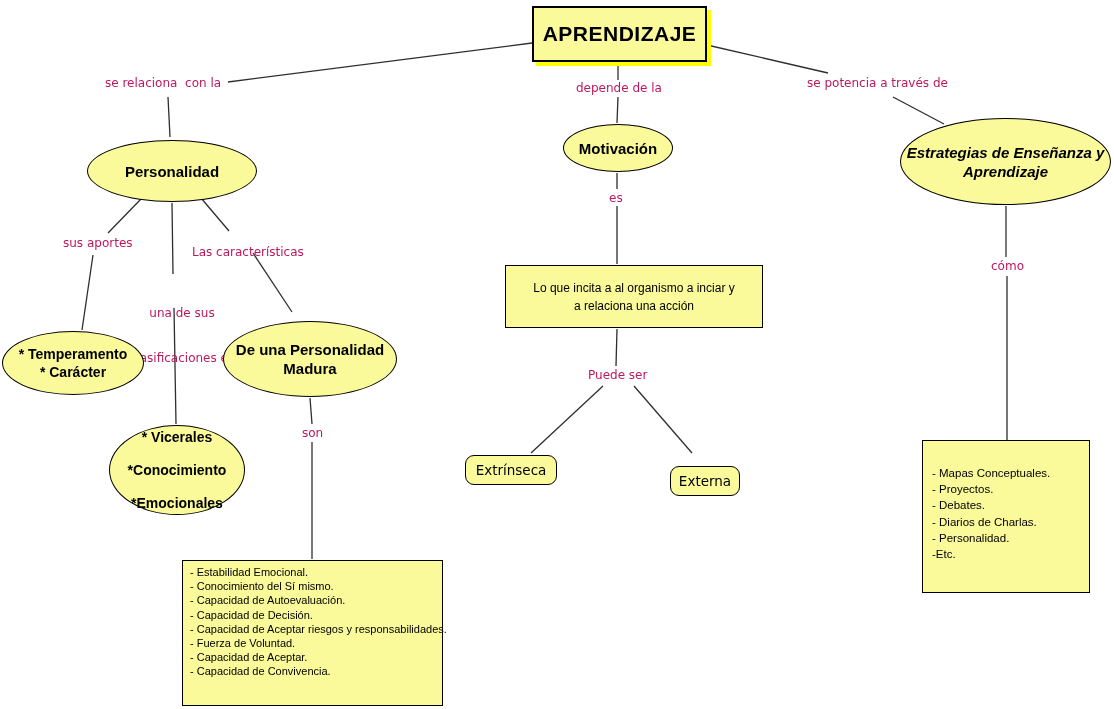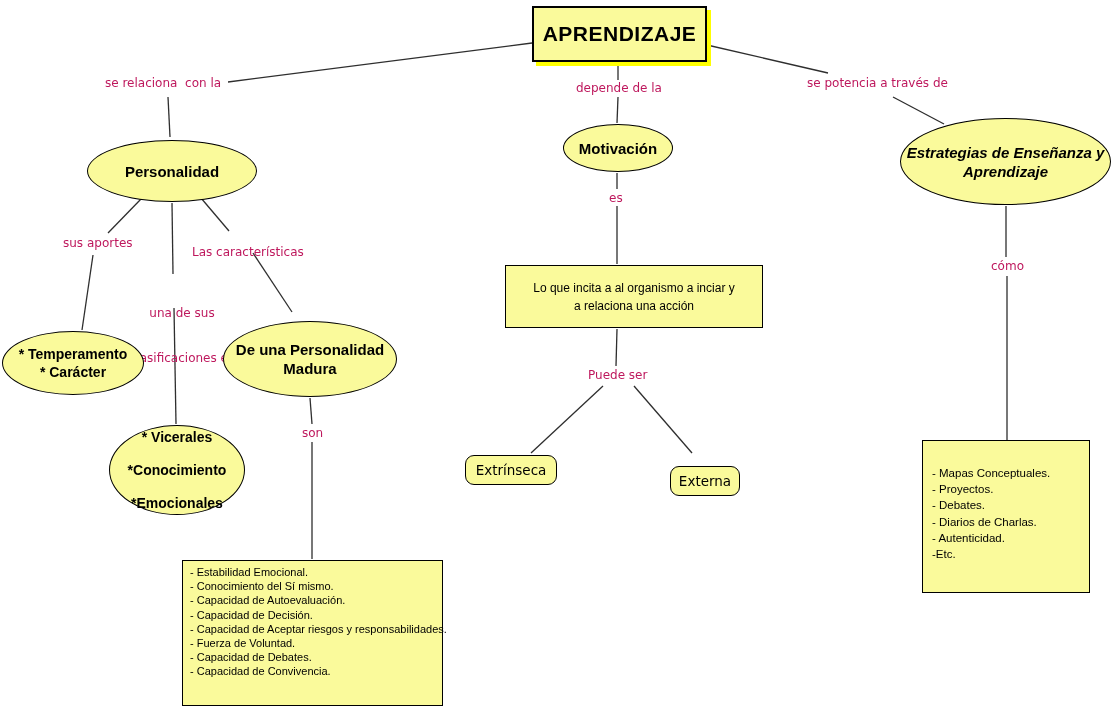--- a/index.html
+++ b/index.html
@@ -183,24 +183,24 @@
 <div class="node rounded" id="extrinseca">Extrínseca</div>
 <div class="node rounded" id="externa">Externa</div>
 
 <div class="list-box" id="madura-list">
   <div class="li">- Estabilidad Emocional.</div>
   <div class="li">- Conocimiento del Sí mismo.</div>
   <div class="li">- Capacidad de Autoevaluación.</div>
   <div class="li">- Capacidad de Decisión.</div>
   <div class="li">- Capacidad de Aceptar riesgos y responsabilidades.</div>
   <div class="li">- Fuerza de Voluntad.</div>
-  <div class="li">- Capacidad de Debates.</div>
+  <div class="li">- Capacidad de Aceptar.</div>
   <div class="li">- Capacidad de Convivencia.</div>
 </div>
 
 <div class="list-box" id="estrategias-list">
   <div class="li">- Mapas Conceptuales.</div>
   <div class="li">- Proyectos.</div>
   <div class="li">- Debates.</div>
   <div class="li">- Diarios de Charlas.</div>
-  <div class="li">- Autenticidad.</div>
+  <div class="li">- Personalidad.</div>
   <div class="li">-Etc.</div>
 </div>
 
 </body></html>

